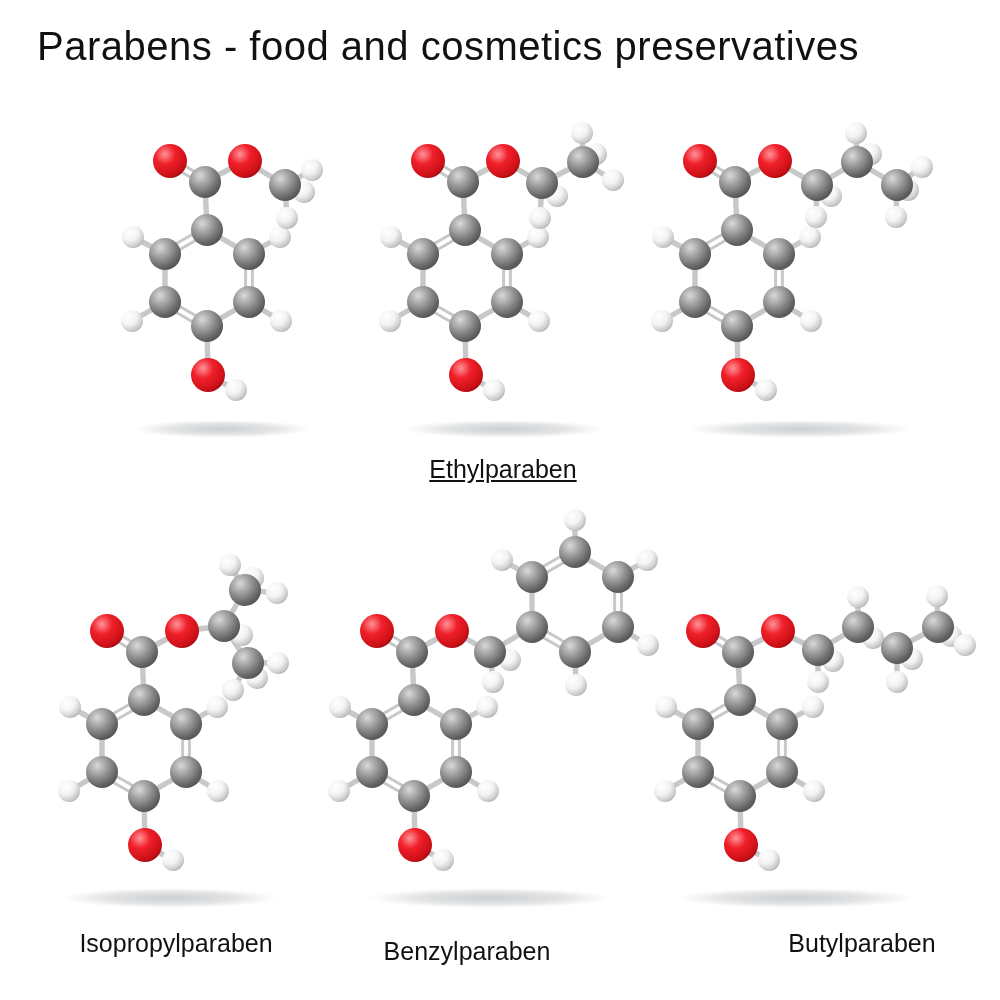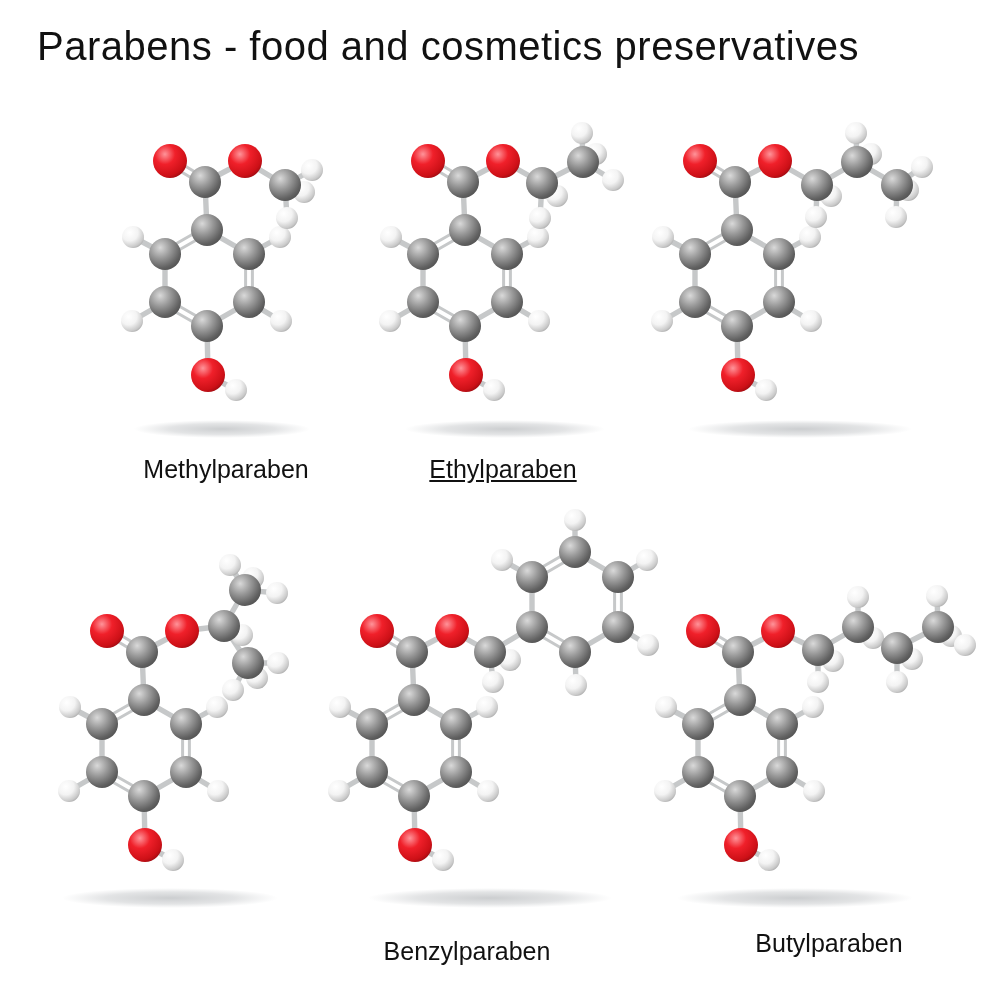--- a/index.html
+++ b/index.html
@@ -398,18 +398,18 @@
         <circle cx="897" cy="648" r="16" fill="url(#gradC)"></circle>
         <circle cx="938" cy="627" r="16" fill="url(#gradC)"></circle>
         <circle cx="818" cy="682" r="11" fill="url(#gradH)"></circle>
         <circle cx="858" cy="597" r="11" fill="url(#gradH)"></circle>
         <circle cx="897" cy="682" r="11" fill="url(#gradH)"></circle>
         <circle cx="937" cy="596" r="11" fill="url(#gradH)"></circle>
         <circle cx="965" cy="645" r="11" fill="url(#gradH)"></circle>
       </g>
     </svg>
 
-  <div class="mol-label" style="left:226px; top:455px;">Methylparaben</div>
   <div class="mol-label" style="left:503px; top:455px;text-decoration:underline;">Ethylparaben</div>
+  <div class="mol-label" style="left:176px; top:929px;">Isopropylparaben</div>
   <div class="mol-label" style="left:467px; top:904px;margin-top:33px;">Benzylparaben</div>
-  <div class="mol-label" style="left:829px; top:929px;">Butylparaben</div>
+  <div class="mol-label" style="left:862px; top:929px;">Butylparaben</div>
 
 </div>
 
 </body></html>

